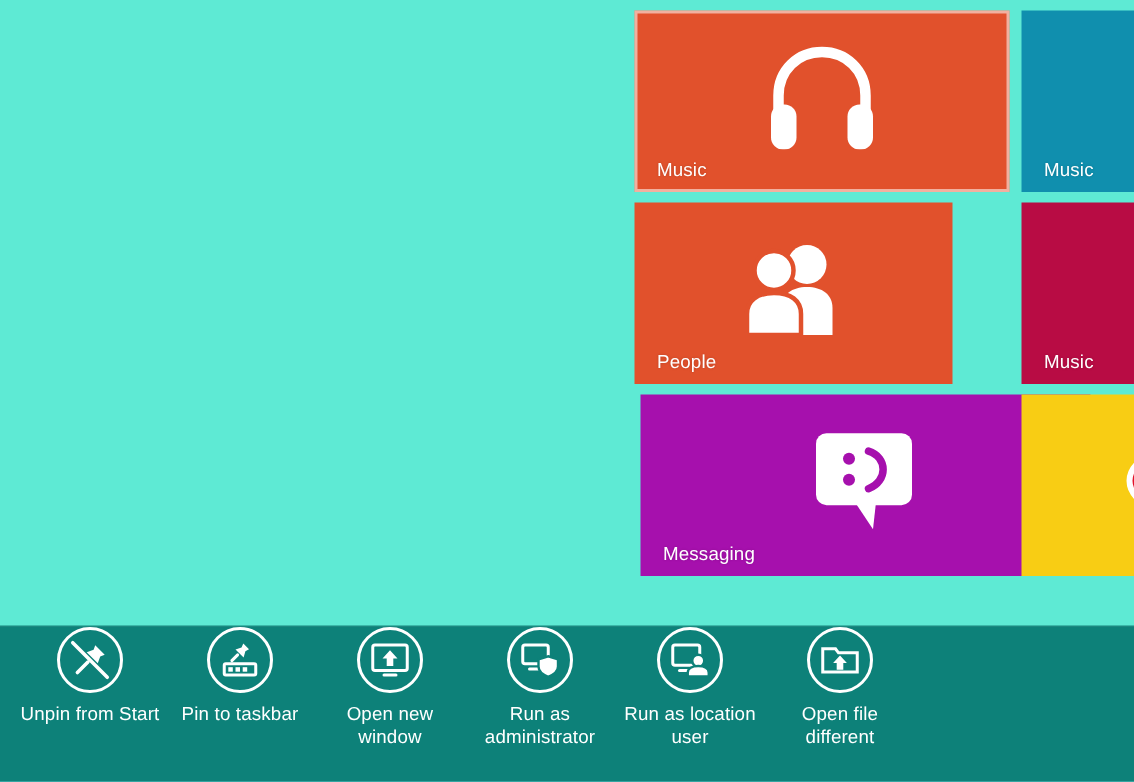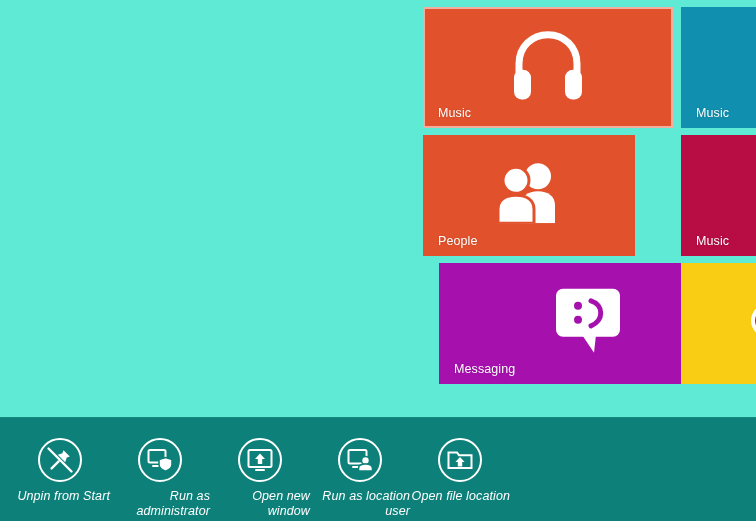--- a/index.html
+++ b/index.html
@@ -63,46 +63,45 @@
     align-items: center;
     justify-content: center;
     pointer-events: none;
   }
 
   
   .pos-r0c0 { left: 0px;   top: 0px;   width: 250px; height: 121px; }
   .pos-r0c1 { left: 258px; top: 0px;   width: 130px; height: 121px; }
   .pos-r1c0 { left: 0px;   top: 128px; width: 212px; height: 121px; }
   .pos-r1c1 { left: 258px; top: 128px; width: 130px; height: 121px; }
-  .pos-r2c0 { left: 16px;   top: 256px; width: 300px; height: 121px; }
+  .pos-r2c0 { left: 4px;   top: 256px; width: 300px; height: 121px; }
   .pos-r2c1 { left: 258px; top: 256px; width: 130px; height: 121px; }
 
   
   #app-bar {
     position: absolute;
     left: 0;
     bottom: 0;
     width: 756px;
     height: 103px;
     background: #0d8179;
     border-top: 1px solid rgba(255,255,255,0.06);
   }
   #app-bar-inner {
     position: relative;
     width: 100%;
     height: 100%;
   }
   .cmd {
     position: absolute;
-    top: 20px;
+    top: 0;
     width: 100px;
-    text-align: right;
+    text-align: center;
     cursor: default;
     user-select: none;
-    font-style: italic;
   }
   .cmd-icon {
     width: 44px;
     height: 44px;
     margin: 0 auto 7px auto;
     border-radius: 50%;
     border: 2px solid #ffffff;
     box-sizing: border-box;
     display: flex;
     align-items: center;
@@ -193,42 +192,55 @@
         <div class="cmd-icon">
           <svg width="28" height="28" viewBox="0 0 28 28" aria-hidden="true">
             <path d="M17.5 4.2 L23.8 10.5 L20.8 11.6 L19.2 16.2 L11.8 8.8 L16.4 7.2 Z" fill="#ffffff"></path>
             <path d="M12.6 15.4 L5.6 22.4" stroke="#ffffff" stroke-width="2.4" stroke-linecap="round"></path>
             <path d="M2.5 2.5 L25.5 25.5" stroke="#ffffff" stroke-width="2.4" stroke-linecap="round"></path>
           </svg>
         </div>
         <div class="cmd-label">Unpin from Start</div>
       </div>
 
-
+      <div class="cmd">
+        <div class="cmd-icon">
+          <svg width="28" height="28" viewBox="0 0 28 28" aria-hidden="true">
+            <path d="M16.2 3 L20 6.8 L17.6 8.1 L16.4 12.4 L11 7 L15 5.6 Z" fill="#ffffff"></path>
+            <path d="M12.4 10.6 L8.6 14.4" stroke="#ffffff" stroke-width="2" stroke-linecap="round"></path>
+            <rect x="3.5" y="16.5" width="21" height="7.5" rx="1" fill="none" stroke="#ffffff" stroke-width="2"></rect>
+            <rect x="6.2" y="18.8" width="3" height="3" fill="#ffffff"></rect>
+            <rect x="11" y="18.8" width="3" height="3" fill="#ffffff"></rect>
+            <rect x="15.8" y="18.8" width="3" height="3" fill="#ffffff"></rect>
+          </svg>
+        </div>
+        <div class="cmd-label">Pin to taskbar</div>
+      </div>
+
+
+      <div class="cmd">
+        <div class="cmd-icon">
+          <svg width="28" height="26" viewBox="0 0 28 26" aria-hidden="true">
+            <rect x="2.5" y="3" width="23" height="17" rx="1.5" fill="none" stroke="#ffffff" stroke-width="2"></rect>
+            <rect x="9" y="22" width="10" height="2" rx="1" fill="#ffffff"></rect>
+            <path d="M14 6.5 L19 12 H16.2 V17 H11.8 V12 H9 Z" fill="#ffffff"></path>
+          </svg>
+        </div>
+        <div class="cmd-label">Open new window</div>
+      </div>
 
       <div class="cmd">
         <div class="cmd-icon">
           <svg width="28" height="26" viewBox="0 0 28 26" aria-hidden="true">
             <rect x="2.5" y="3" width="17" height="12.5" rx="1.5" fill="none" stroke="#ffffff" stroke-width="2"></rect>
             <path d="M7 19 H15" stroke="#ffffff" stroke-width="2" stroke-linecap="round"></path>
             <path d="M19.5 10.5 L26 12.6 V17.4 C26 20.6 23.2 22.8 19.5 24.2 C15.8 22.8 13 20.6 13 17.4 V12.6 Z" fill="#ffffff" stroke="#0d8179" stroke-width="1.6"></path>
           </svg>
         </div>
         <div class="cmd-label">Run as administrator</div>
-      </div>
-
-      <div class="cmd">
-        <div class="cmd-icon">
-          <svg width="28" height="26" viewBox="0 0 28 26" aria-hidden="true">
-            <rect x="2.5" y="3" width="23" height="17" rx="1.5" fill="none" stroke="#ffffff" stroke-width="2"></rect>
-            <rect x="9" y="22" width="10" height="2" rx="1" fill="#ffffff"></rect>
-            <path d="M14 6.5 L19 12 H16.2 V17 H11.8 V12 H9 Z" fill="#ffffff"></path>
-          </svg>
-        </div>
-        <div class="cmd-label">Open new window</div>
       </div>
 
       <div class="cmd">
         <div class="cmd-icon">
           <svg width="28" height="26" viewBox="0 0 28 26" aria-hidden="true">
             <rect x="2.5" y="3" width="18" height="13.5" rx="1.5" fill="none" stroke="#ffffff" stroke-width="2"></rect>
             <path d="M7 20 H15.5" stroke="#ffffff" stroke-width="2" stroke-linecap="round"></path>
             <circle cx="19.5" cy="13.5" r="4" fill="#ffffff" stroke="#0d8179" stroke-width="1.6"></circle>
             <path d="M12.5 24 V21.5 C12.5 18.6 15.6 17 19.5 17 C23.4 17 26.5 18.6 26.5 21.5 V24 Z" fill="#ffffff" stroke="#0d8179" stroke-width="1.6"></path>
           </svg>
@@ -236,19 +248,19 @@
         <div class="cmd-label">Run as location user</div>
       </div>
 
       <div class="cmd">
         <div class="cmd-icon">
           <svg width="28" height="24" viewBox="0 0 28 24" aria-hidden="true">
             <path d="M2.5 4.5 H11 L13 7.2 H25.5 V20 H2.5 Z" fill="none" stroke="#ffffff" stroke-width="2"></path>
             <path d="M14 9 L18.6 14 H16.2 V18.5 H11.8 V14 H9.4 Z" fill="#ffffff"></path>
           </svg>
         </div>
-        <div class="cmd-label">Open file location</div>
+        <div class="cmd-label">Open file different</div>
       </div>
 
     </div>
   </div>
 
 </div>
 
 </body></html>

